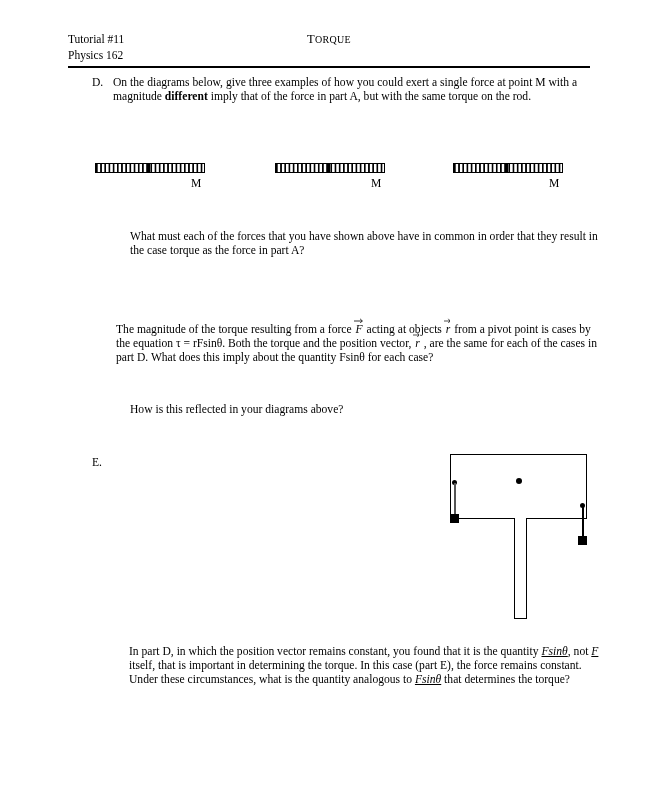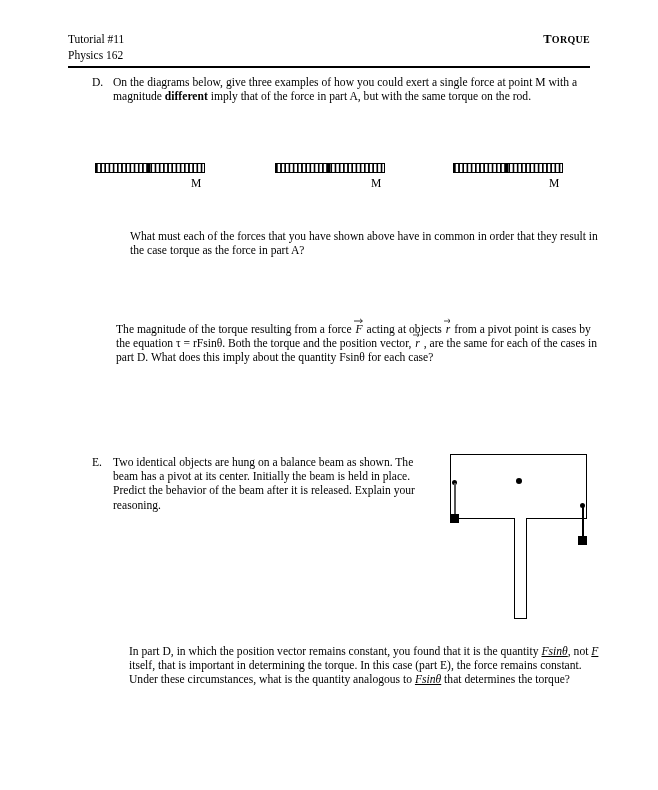--- a/index.html
+++ b/index.html
@@ -43,22 +43,22 @@
     left: 0;
     top: 16px;
     font-size: 11.5px;
     line-height: 16px;
   }
   .hdr-title {
     position: absolute;
     left: 0;
     top: 0;
     width: 522px;
-    text-align: right;
-    font-weight: bold;
+    text-align: center;
+    font-weight: normal;
     font-size: 12.5px;
     line-height: 16px;
     letter-spacing: 0.3px;
   }
   .hdr-title .sc {
     font-size: 10px;
   }
   .hdr-rule {
     position: absolute;
     left: 68px;
@@ -243,23 +243,23 @@
           <line x1="0" y1="4" x2="11" y2="4" stroke="#000" stroke-width="0.9"></line>
           <polyline points="8,1.8 11,4 8,6" fill="none" stroke="#000" stroke-width="0.9"></polyline>
         </svg><span>F</span></span><span> acting at objects </span><span class="vec"><svg class="arr" viewBox="0 0 12 6" preserveAspectRatio="none">
           <line x1="0" y1="4" x2="11" y2="4" stroke="#000" stroke-width="0.9"></line>
           <polyline points="8,1.8 11,4 8,6" fill="none" stroke="#000" stroke-width="0.9"></polyline>
         </svg><span>r</span></span><span> from a pivot point is cases by the equation τ = rFsinθ.  Both the torque and the position vector, </span><span class="vec"><svg class="arr" viewBox="0 0 12 6" preserveAspectRatio="none">
           <line x1="0" y1="4" x2="11" y2="4" stroke="#000" stroke-width="0.9"></line>
           <polyline points="8,1.8 11,4 8,6" fill="none" stroke="#000" stroke-width="0.9"></polyline>
         </svg><span>r</span></span><span> , are the same for each of the cases in part D.  What does this imply about the quantity Fsinθ for each case?</span></div>
 
+  <div class="para" style="left:130px; top:403px; width:400px;">How is this reflected in your diagrams above?</div>
 
   <div class="item-letter" style="left:92px; top:456px;">E.</div>
-  <div class="para" style="left:113px; top:456px; width:320px;">Two identical objects are hung on a balance beam as shown. The beam has a pivot at its center.  Initially the beam is held in place.  Predict the behavior of the beam after it is released. Explain your reasoning.</div>
 
   <div class="beam-fig">
     <div class="beam-box"></div>
     <div class="beam-post"></div>
 
     <div class="pivot-dot" style="left:68px; top:26px;"></div>
 
     <div class="hang-dot" style="left:4px; top:28px;"></div>
     <div class="string" style="left:6px; top:31px; height:34px;"></div>
     <div class="block" style="left:2px; top:62px;"></div>

